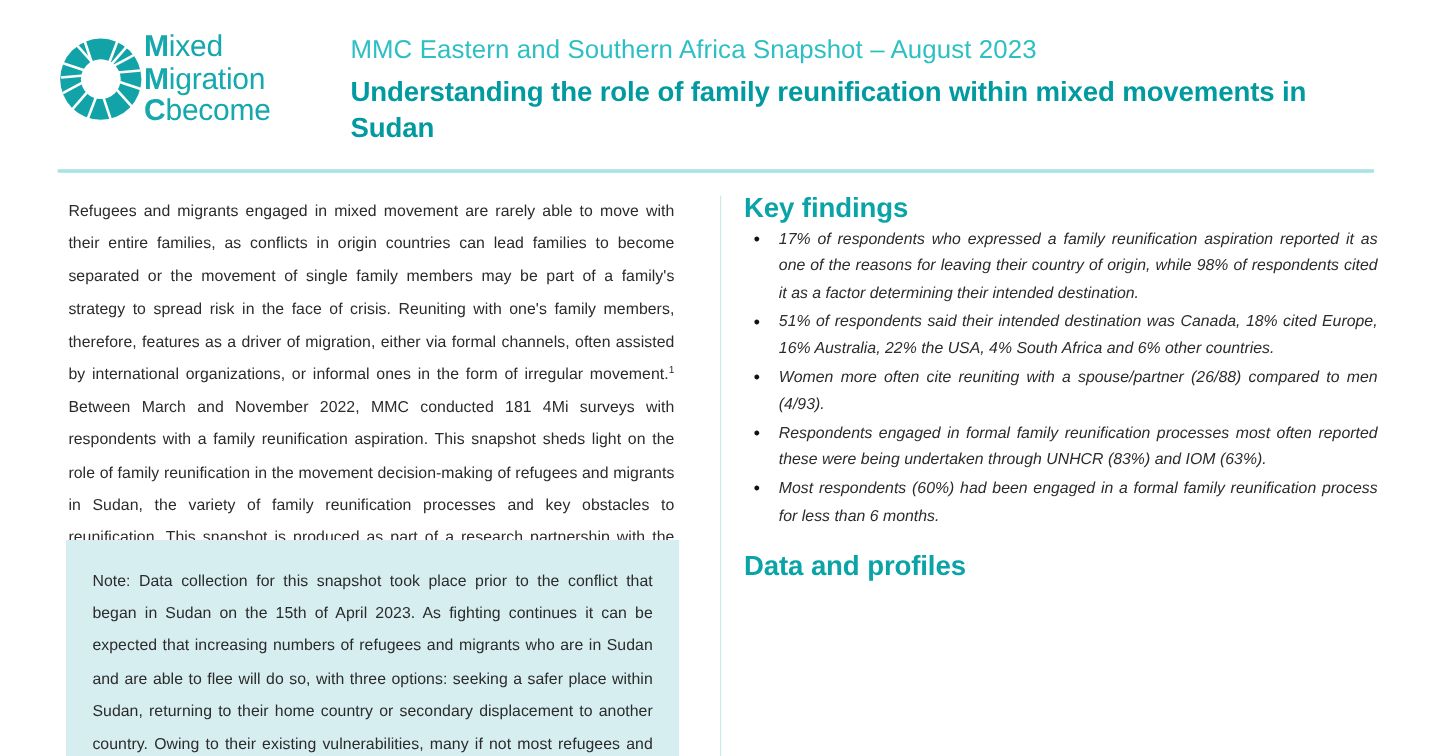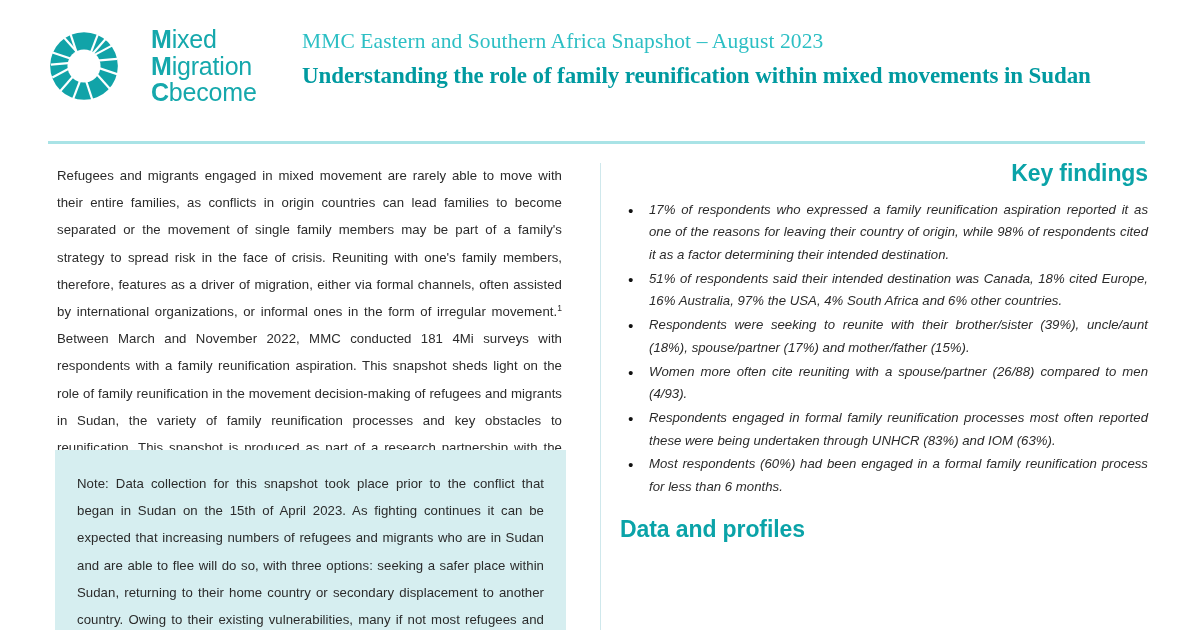--- a/index.html
+++ b/index.html
@@ -28,21 +28,21 @@
     display: flex;
     align-items: flex-start;
   }
 
   .logo-block {
     position: absolute;
     left: 48px;
     top: 26px;
     display: flex;
     align-items: center;
-    gap: 31px;
+    gap: 0;
   }
 
   .logo-mark {
     width: 72px;
     height: 72px;
     flex: 0 0 72px;
   }
 
   .logo-wordmark {
     display: flex;
@@ -55,24 +55,23 @@
     font-weight: bold;
     color: #15a8ac;
     letter-spacing: -0.2px;
     white-space: nowrap;
   }
   .logo-line .cap { }
   .logo-line .rest { font-weight: normal; }
 
   .header-text {
     position: absolute;
-    left: 302px;
+    left: 292px;
     top: 28px;
     width: 860px;
-    font-family: Liberation Serif, serif;
   }
 
   .eyebrow {
     font-size: 21.5px;
     color: #2cbfc4;
     line-height: 1.25;
     letter-spacing: 0.1px;
     white-space: nowrap;
     margin-bottom: 6px;
   }
@@ -150,22 +149,20 @@
     top: 160px;
     width: 528px;
   }
 
   .section-heading {
     font-size: 23px;
     font-weight: bold;
     color: #0aa3a8;
     line-height: 1.2;
     letter-spacing: -0.1px;
-    margin-bottom: 11px;
-    text-align: right;
   }
 
   .findings-list {
     list-style: none;
     margin: 0 0 0 2px;
     padding: 0;
   }
   .findings-list li {
     position: relative;
     padding-left: 27px;
@@ -252,22 +249,21 @@
   </div>
 
   <div class="note-box">
     <p class="note-text">Note: Data collection for this snapshot took place prior to the conflict that began in Sudan on the 15th of April 2023. As fighting continues it can be expected that increasing numbers of refugees and migrants who are in Sudan and are able to flee will do so, with three options: seeking a safer place within Sudan, returning to their home country or secondary displacement to another country. Owing to their existing vulnerabilities, many if not most refugees and migrants caught up in the conflict will be trapped and unable to flee. As data for this snapshot were collected prior to these events, the findings presented here on the needs of young refugees</p>
   </div>
 
   <div class="col-right">
     <h2 class="section-heading">Key findings</h2>
     <ul class="findings-list">
       <li>17% of respondents who expressed a family reunification aspiration reported it as one of the reasons for leaving their country of origin, while 98% of respondents cited it as a factor determining their intended destination.</li>
-      <li>51% of respondents said their intended destination was Canada, 18% cited Europe, 16% Australia, 97% the USA, 4% South Africa and 6% other countries.</li>
-      <li>Respondents were seeking to reunite with their brother/sister (39%), uncle/aunt (18%), spouse/partner (17%) and mother/father (15%).</li>
+      <li>51% of respondents said their intended destination was Canada, 18% cited Europe, 16% Australia, 22% the USA, 4% South Africa and 6% other countries.</li>
       <li>Women more often cite reuniting with a spouse/partner (26/88) compared to men (4/93).</li>
       <li>Respondents engaged in formal family reunification processes most often reported these were being undertaken through UNHCR (83%) and IOM (63%).</li>
       <li>Most respondents (60%) had been engaged in a formal family reunification process for less than 6 months.</li>
     </ul>
 
     <h2 class="section-heading-2">Data and profiles</h2>
 
   </div>
 
 </div>

